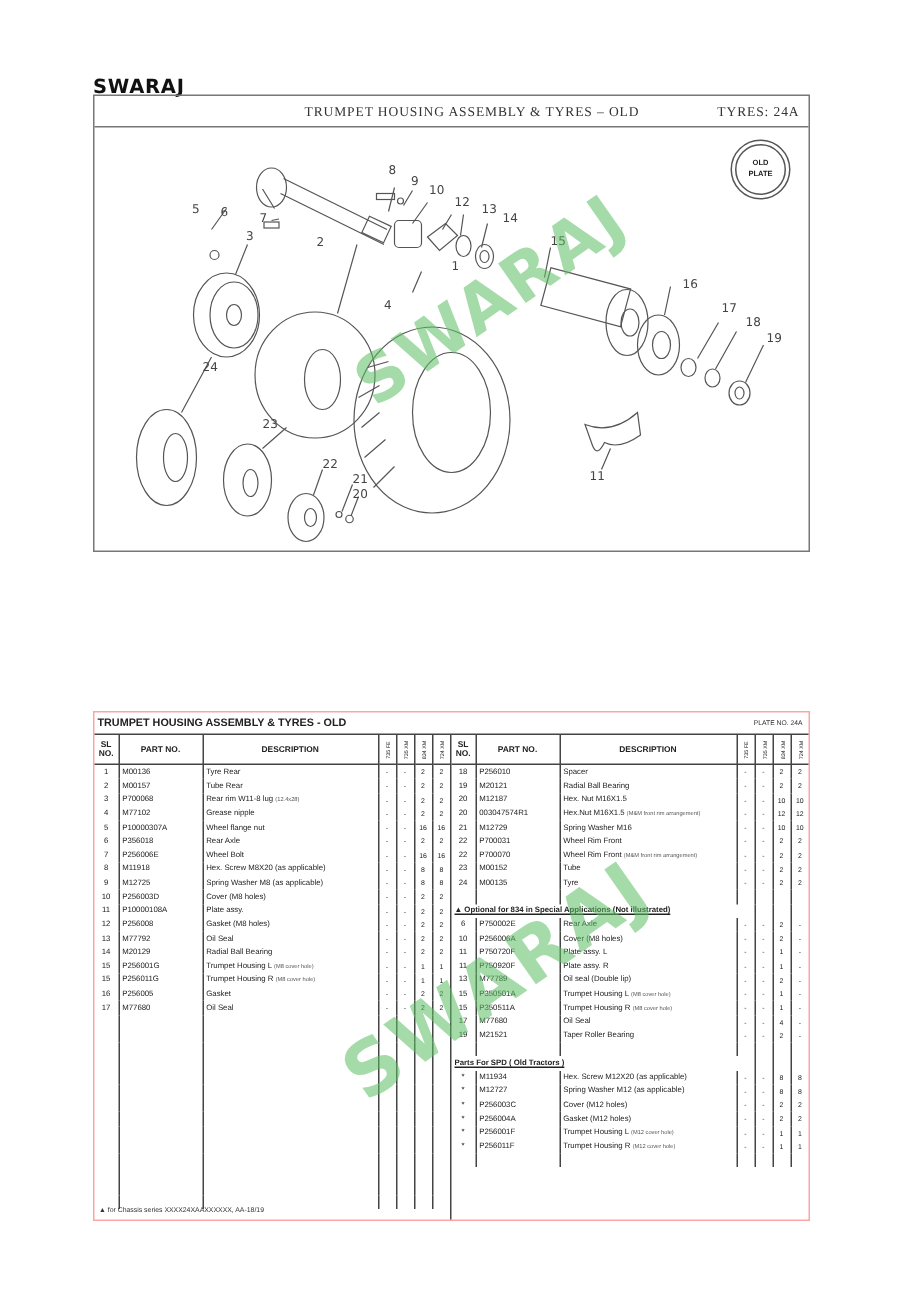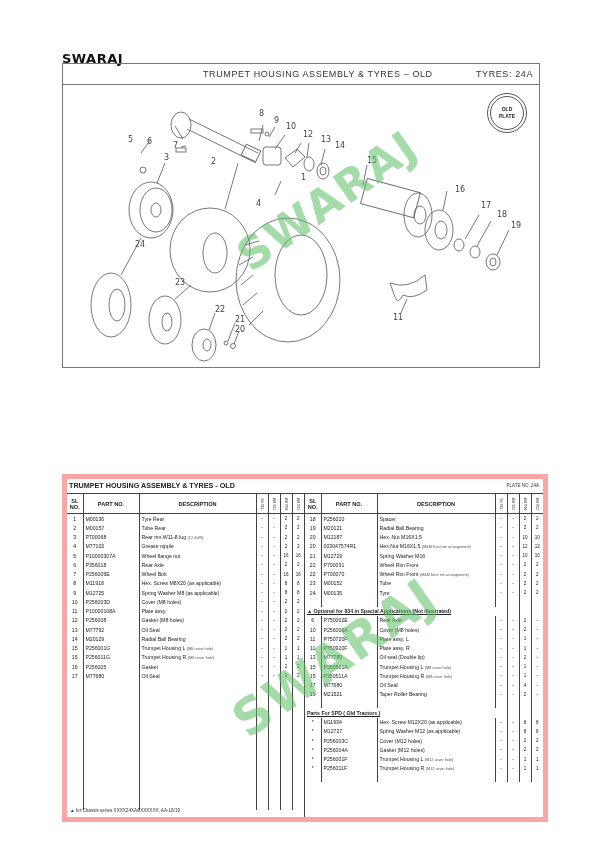--- a/index.html
+++ b/index.html
@@ -2,33 +2,33 @@
 <html><head>
 <meta charset="utf-8">
 <style>
   html, body { margin:0; padding:0; }
   body { width:600px; height:860px; background:#ffffff; position:relative; overflow:hidden;
          font-family:"Liberation Sans", sans-serif; color:#222; }
   .logo { position:absolute; left:62px; top:51px; font-family:"DejaVu Sans", sans-serif; font-weight:bold;
           font-size:13px; letter-spacing:0.5px; color:#111; }
   .plate-frame { position:absolute; left:62px; top:63px; width:476px; height:303px; border:1px solid #777; }
   .plate-header { position:absolute; left:0; top:0; right:0; height:20px; border-bottom:1px solid #777;
-                  font-family:Liberation Sans, sans-serif; font-size:9px; letter-spacing:0.6px; color:#333; }
+                  font-family:Liberation Serif, serif; font-size:9px; letter-spacing:0.6px; color:#333; }
   .plate-title { position:absolute; left:140px; top:5px; }
   .plate-no { position:absolute; right:6px; top:5px; }
   .diagram { position:absolute; left:0; top:21px; width:476px; height:282px; }
   .badge { position:absolute; right:12px; top:8px; width:38px; height:38px; border:1px solid #555; border-radius:50%;
            display:flex; align-items:center; justify-content:center; }
   .badge-inner { width:32px; height:32px; border:1px solid #555; border-radius:50%; display:flex; flex-direction:column;
                  align-items:center; justify-content:center; font-size:5px; font-weight:bold; line-height:7px; }
   .callout { position:absolute; font-size:8px; color:#444; font-family:"DejaVu Sans", sans-serif; }
   .watermark { position:absolute; font-family:"DejaVu Sans", sans-serif; font-weight:bold; color:#5bbf63; opacity:0.55;
                transform:rotate(-35deg); font-size:44px; letter-spacing:2px; pointer-events:none; }
 
-  .table-frame { position:absolute; left:62px; top:474px; width:476px; height:338px; border:5px solid #fca5a5; }
+  .table-frame { position:absolute; left:62px; top:474px; width:476px; height:338px; border:1px solid #fca5a5; }
   .tbl-title-row { position:absolute; left:0; top:0; right:0; height:14px; border-bottom:1px solid #444; }
   .tbl-title { position:absolute; left:2px; top:2px; font-size:7.2px; font-weight:bold; }
   .tbl-plate { position:absolute; right:4px; top:4px; font-size:4.5px; color:#333; }
   .half { position:absolute; top:15px; bottom:0; }
   .half.left { left:0; width:237px; border-right:1px solid #444; }
   .half.right { left:238px; width:238px; }
   table { border-collapse:collapse; width:100%; font-size:5.2px; table-layout:fixed; }
   th { font-size:5.6px; font-weight:bold; height:19px; border-bottom:1px solid #444; border-right:1px solid #444; padding:0; }
   th:last-child, td:last-child { border-right:none; }
   td { height:9.25px; padding:0 2px; border-right:1px solid #444; white-space:nowrap; overflow:hidden; }

